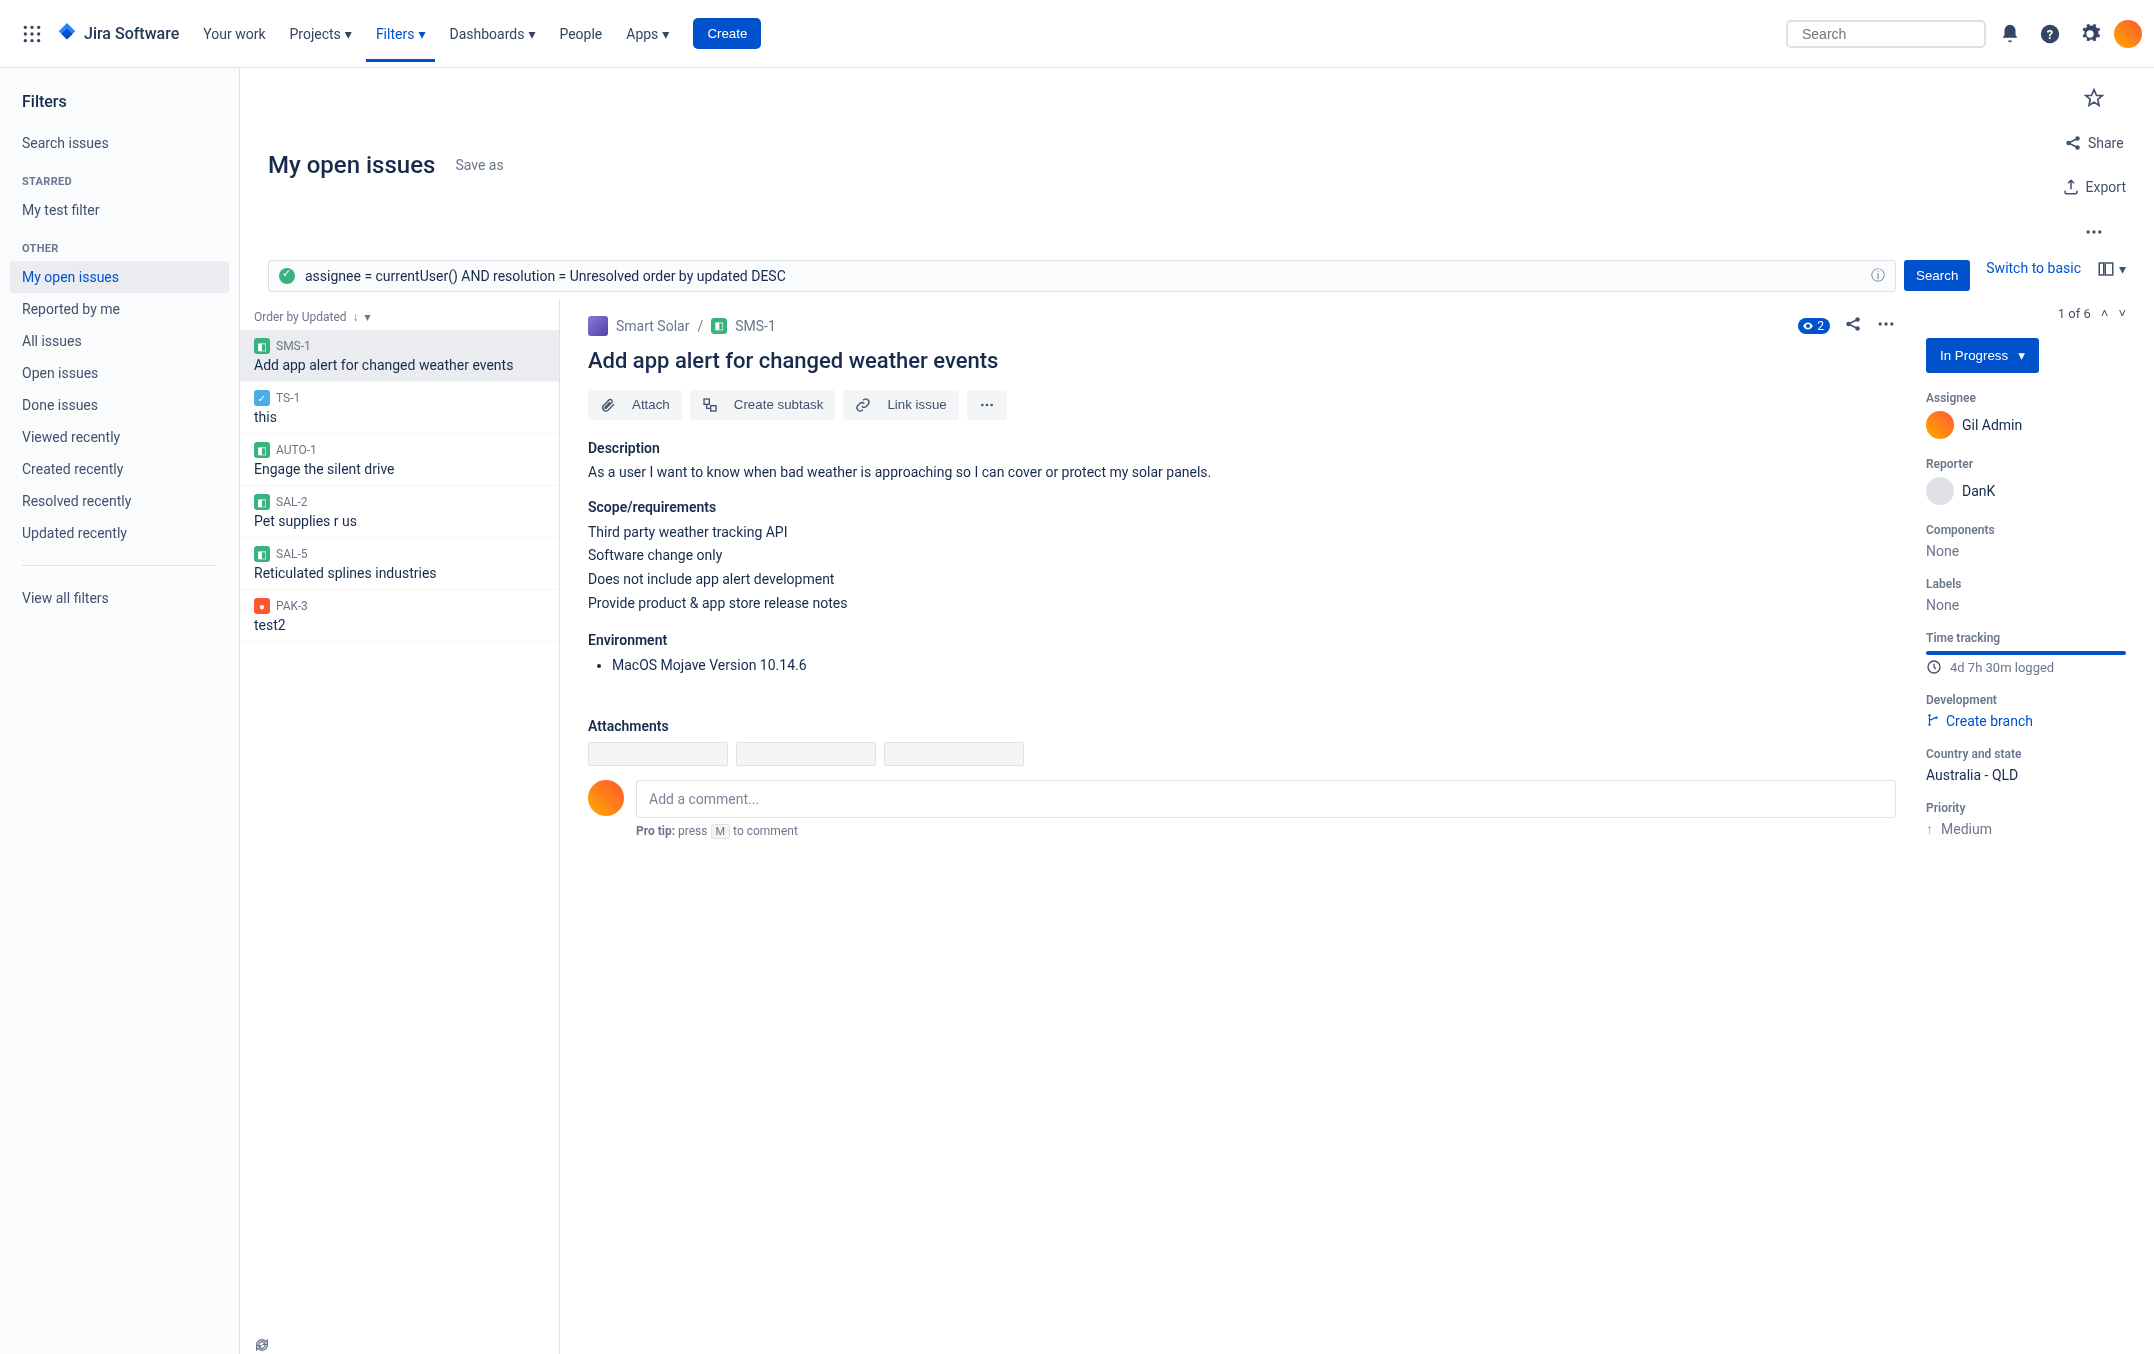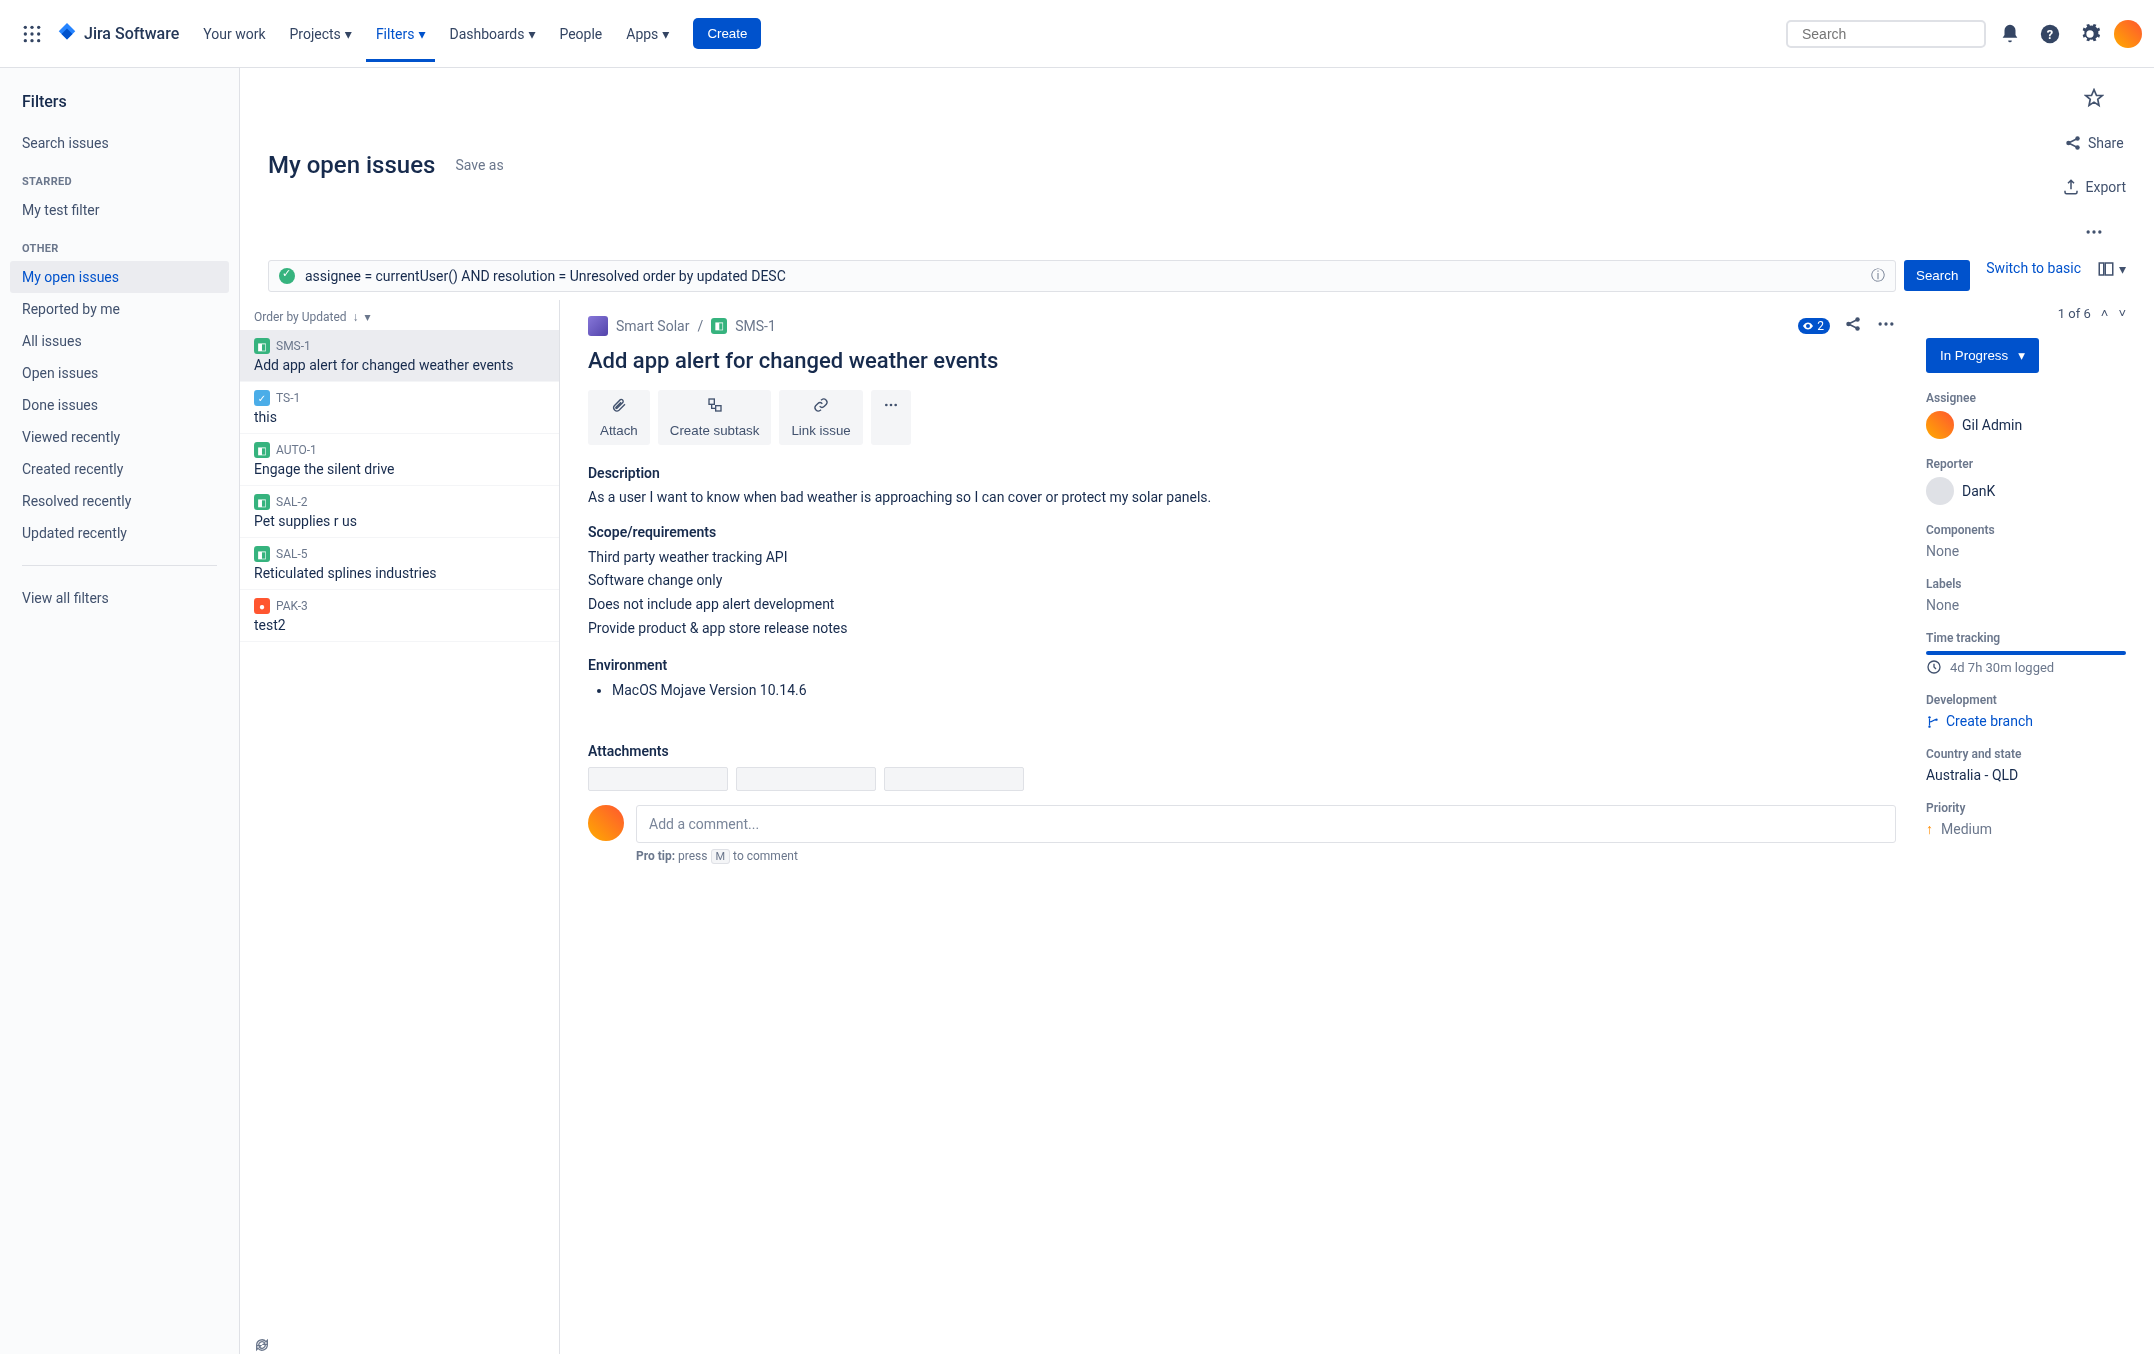--- a/index.html
+++ b/index.html
@@ -50,39 +50,39 @@
 .issue-detail { flex: 1; overflow-y: auto; padding: 14px 28px 40px; position: relative; display: flex; gap: 30px; }
 .detail-main { flex: 1; }
 .detail-side { width: 200px; flex-shrink: 0; }
 .pager-row { display: flex; justify-content: flex-end; align-items: center; gap: 10px; font-size: 13px; color: #42526E; margin-bottom: 6px; width: 100%; position: absolute; right: 28px; top: 6px;}
 .breadcrumb { display: flex; align-items: center; gap: 8px; font-size: 14px; color: #6B778C; margin-bottom: 10px; }
 .breadcrumb .proj-icon { width: 20px; height: 20px; border-radius: 3px; background: linear-gradient(135deg,#8777D9,#5243AA); }
 .bc-right { margin-left: auto; display: flex; align-items: center; gap: 14px; }
 .watch-badge { background: #0052CC; color: #fff; border-radius: 10px; padding: 1px 6px 1px 4px; display: flex; align-items: center; gap: 3px; font-size: 12px; }
 .issue-title { font-size: 22px; font-weight: 500; margin-bottom: 14px; line-height: 1.3; }
 .action-bar { display: flex; gap: 8px; margin-bottom: 20px; }
-.action-chip { background: #F4F5F7; border: none; padding: 7px 12px; border-radius: 3px; display: flex; align-items: center; gap: 10px; cursor: pointer; color: #42526E; flex-direction: column; }
+.action-chip { background: #F4F5F7; border: none; padding: 7px 12px; border-radius: 3px; display: flex; align-items: center; gap: 16px; cursor: pointer; color: #42526E; }
 .section-h { font-weight: 600; margin-bottom: 6px; margin-top: 16px; }
 .desc-text { line-height: 1.5; color: #172B4D; }
 .desc-list { padding-left: 0; list-style: none; line-height: 1.7; color: #172B4D; }
 .env-list { padding-left: 24px; line-height: 1.7; }
 .attachments-row { display: flex; gap: 8px; margin-top: 8px; }
 .attach-thumb { width: 140px; height: 24px; background: #F4F5F7; border: 1px solid #dfe1e6; border-radius: 2px; }
 .comment-row { display: flex; gap: 12px; align-items: flex-start; margin-top: 14px; }
 .comment-avatar { width: 36px; height: 36px; border-radius: 50%; background: linear-gradient(45deg,#ffab00,#ff5630); flex-shrink: 0; }
 .comment-input { flex: 1; border: 1px solid #dfe1e6; border-radius: 3px; padding: 10px 12px; color: #7A869A; }
 .pro-tip { font-size: 12px; color: #6B778C; margin-top: 6px; margin-left: 48px; }
 .pro-tip .kbd { background: #F4F5F7; border: 1px solid #dfe1e6; padding: 0 4px; border-radius: 3px; font-size: 11px; }
 .status-btn { background: #0052CC; color: #fff; border: none; padding: 10px 14px; border-radius: 3px; display: flex; align-items: center; gap: 10px; cursor: pointer; font-weight: 500; margin-bottom: 18px; margin-top: 24px; }
 .field-label { font-size: 12px; font-weight: 600; color: #6B778C; margin-bottom: 6px; margin-top: 18px; }
 .field-value { color: #172B4D; display: flex; align-items: center; gap: 8px; }
 .person-avatar { width: 28px; height: 28px; border-radius: 50%; background: #dfe1e6; }
 .time-bar { height: 4px; background: #0052CC; border-radius: 2px; margin-bottom: 4px; }
 .time-row { display: flex; align-items: center; gap: 8px; color: #6B778C; font-size: 13px; }
-.dev-link { color: #0052CC; display: flex; align-items: flex-end; gap: 6px; cursor: pointer; }
+.dev-link { color: #0052CC; display: flex; align-items: flex-start; gap: 6px; cursor: pointer; }
 .refresh-area { position: absolute; bottom: 10px; left: 14px; color: #6B778C; }
 .issue-list-wrap { position: relative; }
 </style>
 </head>
 <body>
 
 <div class="topnav">
   <div class="app-switcher">
     <svg width="20" height="20" viewBox="0 0 24 24">
         <g fill="#344563">

